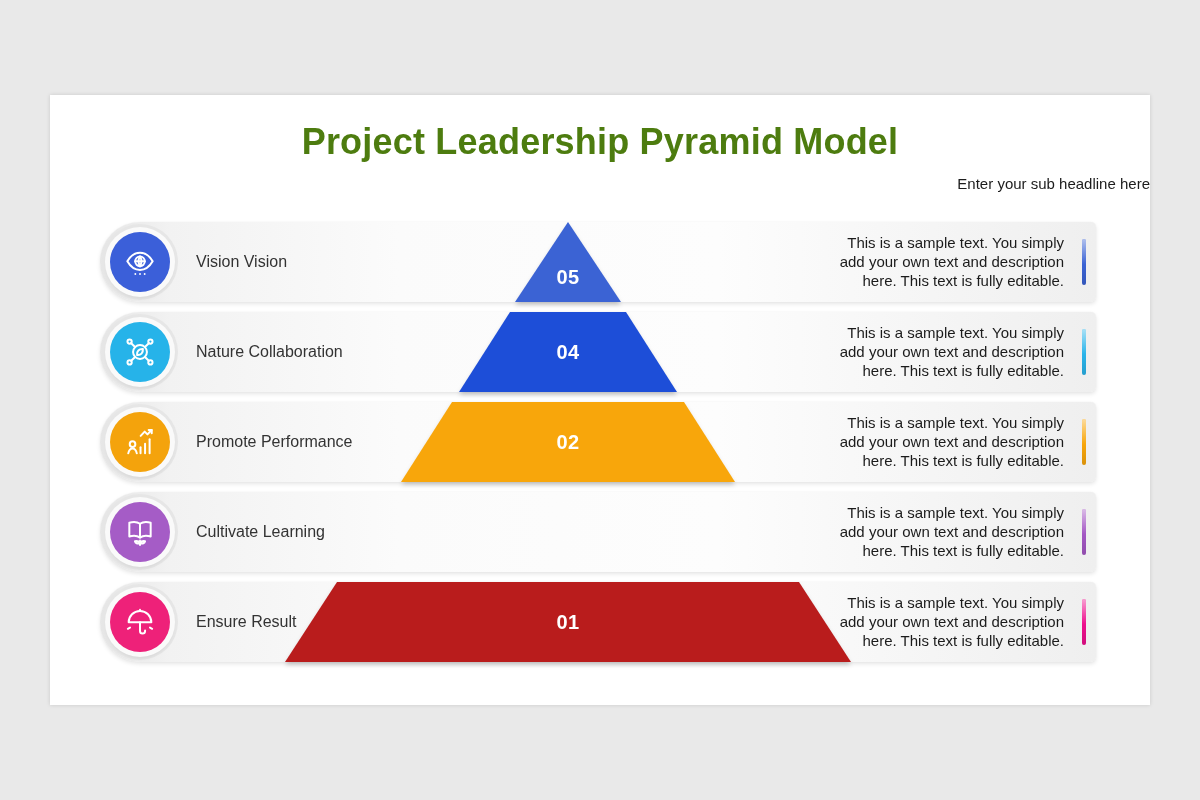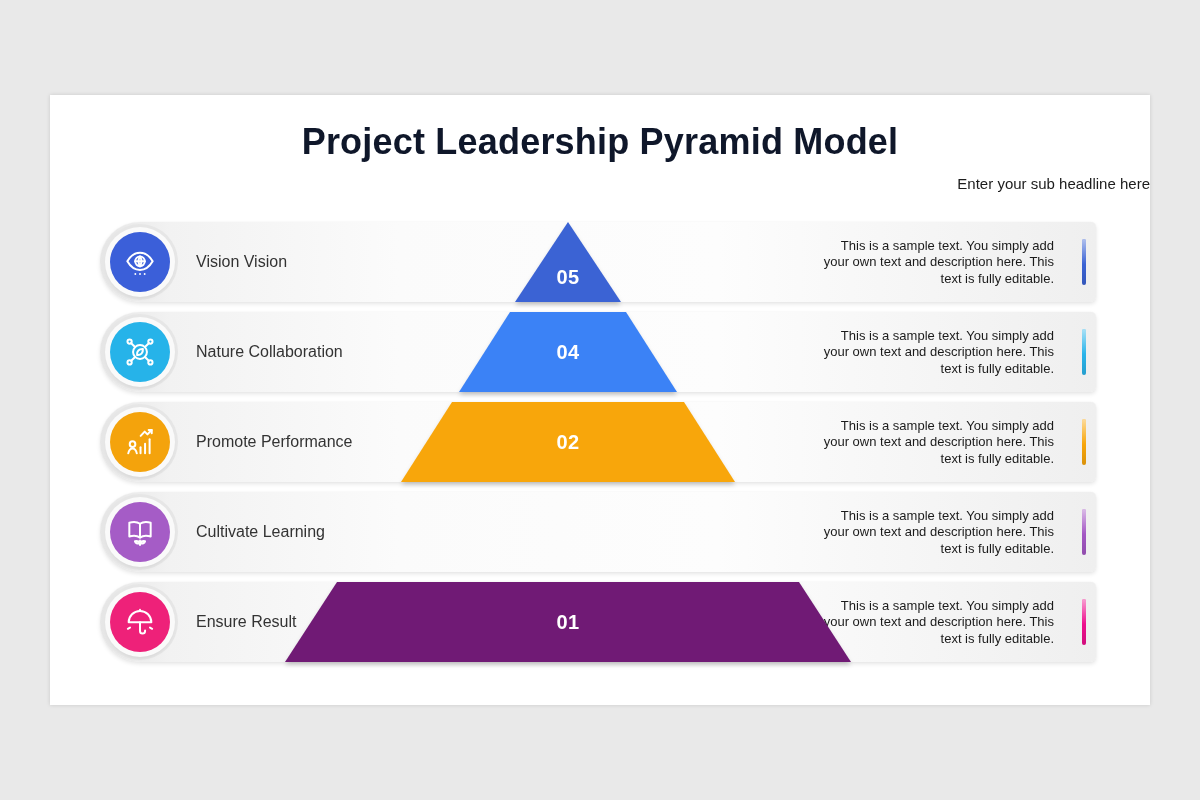--- a/index.html
+++ b/index.html
@@ -12,21 +12,21 @@
   }
   .slide {
     position:absolute; left:50px; top:95px;
     width:1100px; height:610px;
     background:#ffffff;
     box-shadow:0 0 4px rgba(0,0,0,.14);
   }
   .title {
     position:absolute; top:26px; left:0; right:0;
     text-align:center; font-size:36px; font-weight:700;
-    color:#0f172a; letter-spacing:.2px;
+    color:#4d7c0f; letter-spacing:.2px;
   }
   .subtitle {
     position:absolute; top:80px; left:0; right:0;
     text-align:right; font-size:15px; color:#1c1c1c;
   }
   .rows { position:absolute; left:50px; top:127px; width:996px; height:440px; }
   .row { position:absolute; left:0; width:100%; height:80px; }
   .r0{top:0} .r1{top:90px} .r2{top:180px} .r3{top:270px} .r4{top:360px}
   .band {
     position:absolute; inset:0;
@@ -43,23 +43,23 @@
     width:60px; height:60px; border-radius:50%;
     display:flex; align-items:center; justify-content:center;
     box-shadow:0 0 0 5px #fafafa, 0 3px 6px rgba(0,0,0,.22);
   }
   svg.icon { width:32px; height:32px; }
   .row-label {
     position:absolute; left:96px; top:50%; transform:translateY(-50%);
     font-size:16px; color:#333333;
   }
   .row-desc {
-    position:absolute; right:42px; top:50%; transform:translateY(-50%);
+    position:absolute; right:32px; top:50%; transform:translateY(-50%);
     width:240px; text-align:right;
-    font-size:13px; line-height:1.25; color:#1b1b1b;
+    font-size:15px; line-height:1.25; color:#1b1b1b;
   }
   .accent-bar {
     position:absolute; right:10px; top:50%; transform:translateY(-50%);
     width:4px; height:46px; border-radius:2px; overflow:hidden;
   }
   .accent-bar::after {
     content:""; position:absolute; inset:0;
     background:linear-gradient(to bottom, rgba(255,255,255,.6), rgba(255,255,255,0) 55%, rgba(0,0,0,.12));
   }
   .pyramid { position:absolute; left:50px; top:127px; width:996px; height:440px; pointer-events:none;text-decoration:underline; }
@@ -188,28 +188,28 @@
 
   </div>
 
   <div class="pyramid">
     <div class="segw s0">
       <div class="seg" style="background: rgb(59, 99, 212);">
         <span class="seg-num">05</span>
       </div>
     </div>
     <div class="segw s1">
-      <div class="seg" style="background: #3b82f6;">
+      <div class="seg" style="background: #1d4ed8;">
         <span class="seg-num">04</span>
       </div>
     </div>
     <div class="segw s2">
       <div class="seg" style="background: rgb(248, 166, 11);">
         <span class="seg-num">02</span>
       </div>
     </div>
     <div class="segw s4">
-      <div class="seg" style="background: #701a75;">
+      <div class="seg" style="background: #b91c1c;">
         <span class="seg-num">01</span>
       </div>
     </div>
   </div>
 </div>
 
 </body></html>

